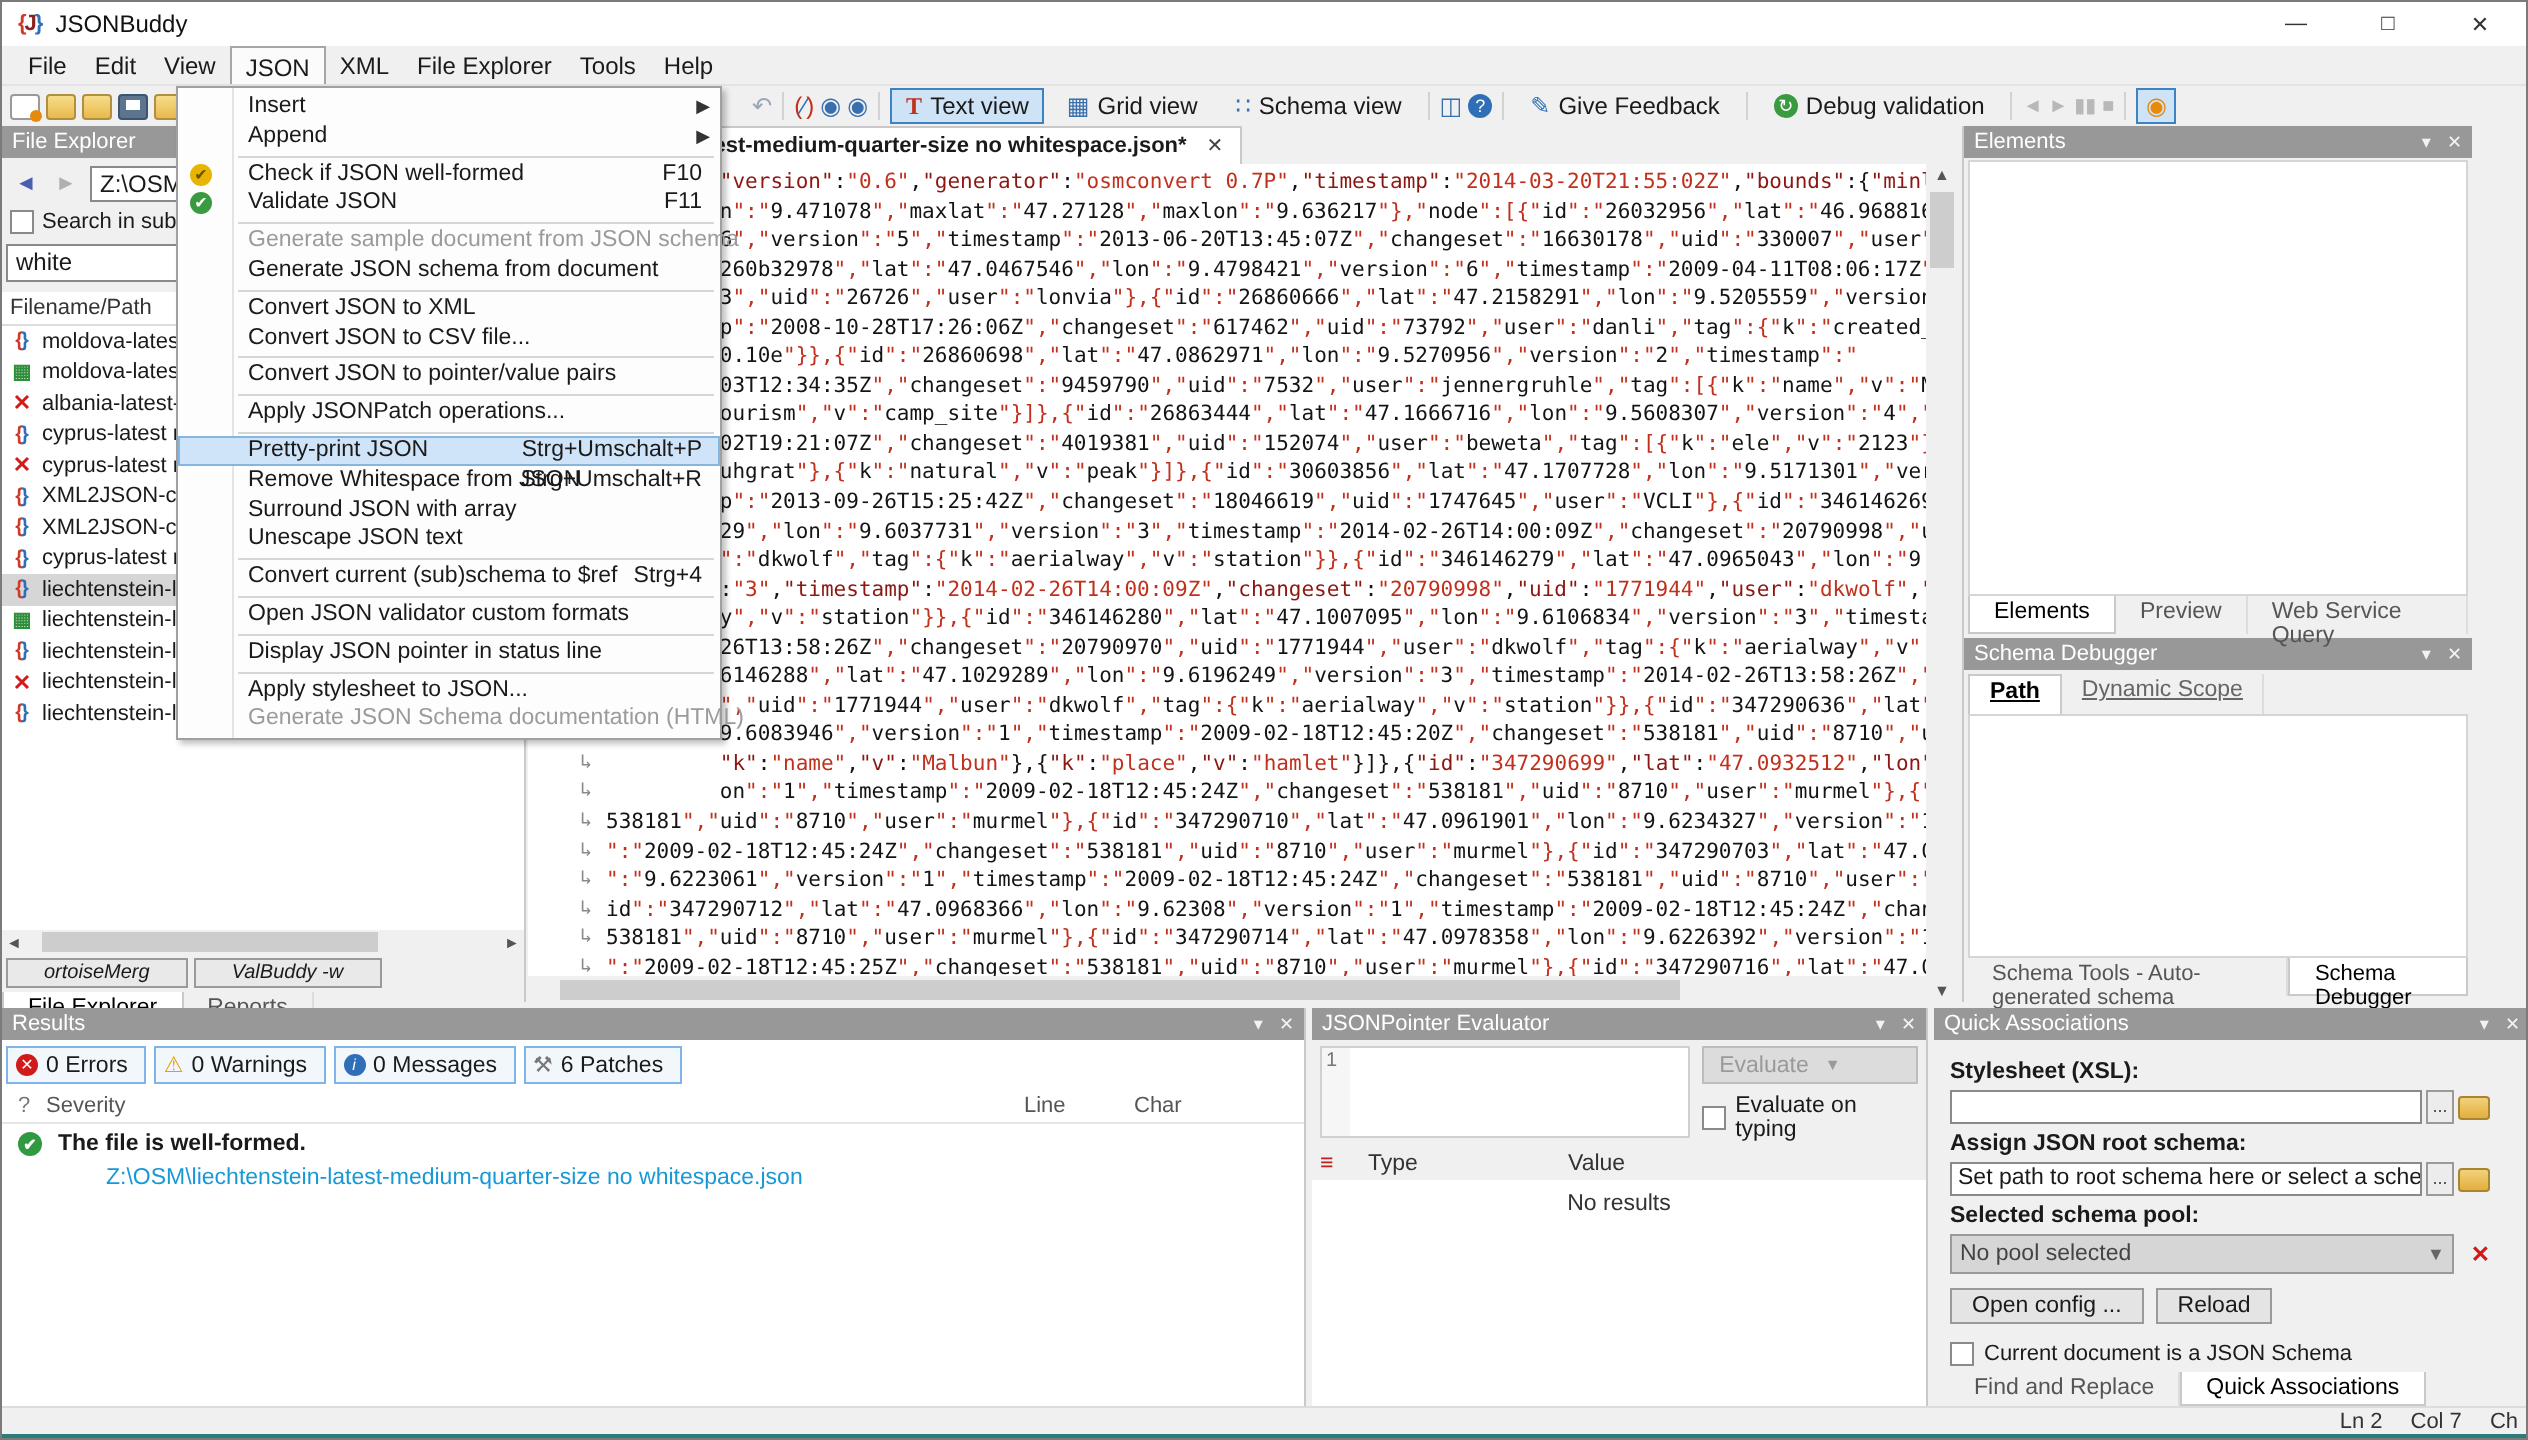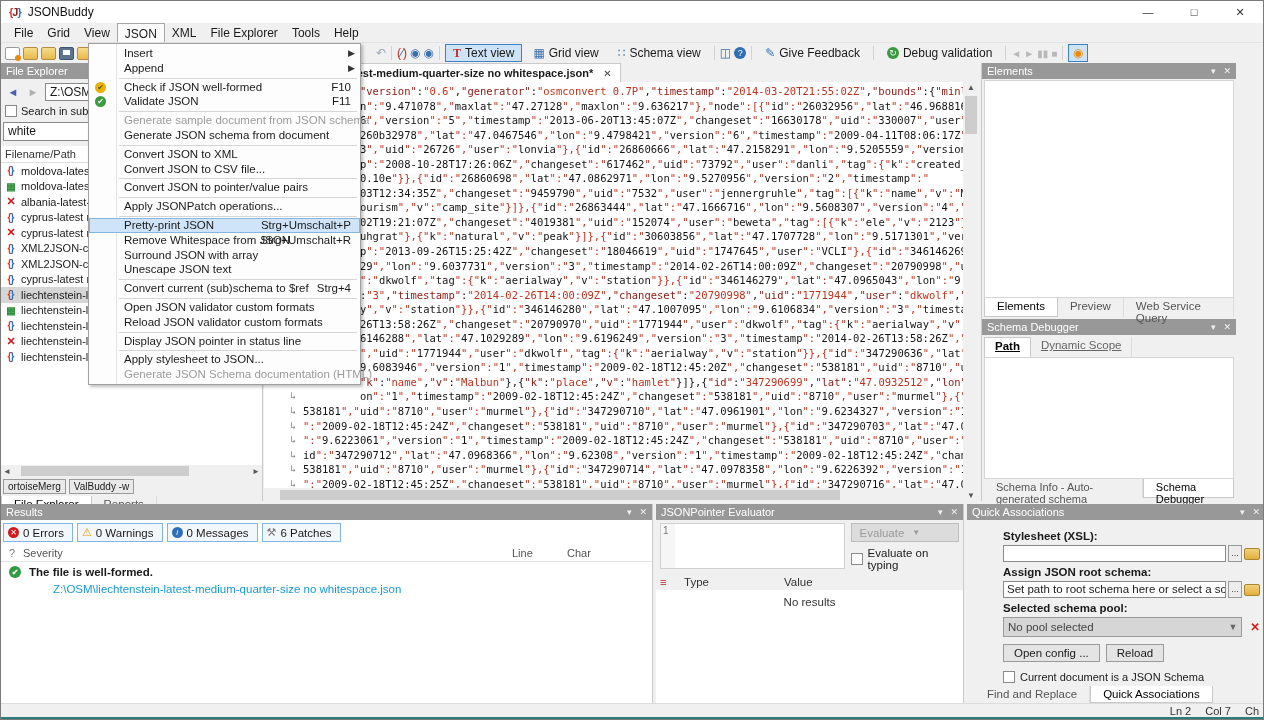--- a/index.html
+++ b/index.html
@@ -59,21 +59,21 @@
   .fi{width:13px;text-align:center;flex:0 0 auto;font-size:10px;font-weight:bold;letter-spacing:-1px;}
   .fi .l{color:#cf3a2b}.fi .r{color:#2f6fb7}
   .fi.grid{color:#2f8f3a;font-size:10px;}
   .fi.bad{color:#d11a1a;font-size:11px;}
   .fx-white{background:#fff;height:76px;}
   .hscroll{height:12px;background:#f0f0f0;display:flex;align-items:center;}
   .hscroll .arr{width:12px;text-align:center;font-size:8px;color:#555;}
   .hscroll .track{flex:1;height:12px;position:relative;}
   .hscroll .thumb{position:absolute;top:1px;height:10px;background:#cdcdcd;}
   .fxbtns{display:flex;gap:3px;padding:2px 2px;}
-  .minibtn{border:1px solid #9a9a9a;background:#e9e9e9;font-size:10px;padding:1px 4px;white-space:nowrap;}
+  .minibtn{border:1px solid #9a9a9a;background:#e9e9e9;font-size:10px;padding:1px 18px;white-space:nowrap;font-style:italic;}
   .btabs{display:flex;height:19px;background:#f0f0f0;align-items:stretch;font-size:11.5px;}
   .btab{padding:2px 12px 0 12px;color:#555;border-right:1px solid #ddd;}
   .btab.active{background:#fff;color:#000;border:1px solid #c9c9c9;border-top:none;}
 
   
   .edit-tabbar{position:absolute;left:263px;top:62px;right:286px;height:19px;background:#f0f0f0;display:flex;}
   .dtab{display:flex;align-items:center;gap:10px;background:#fff;border:1px solid #c9c9c9;border-bottom:none;padding:0 8px;font-size:11px;font-weight:bold;white-space:nowrap;overflow:hidden;max-width:382px;}
   .dtab .x{font-weight:normal;color:#444;font-size:10px;}
   .editor{position:absolute;left:263px;top:81px;width:699px;height:406px;background:#fff;overflow:hidden;}
   .gutter{position:absolute;left:0;top:2px;width:37px;}
@@ -114,21 +114,21 @@
   .jptr-edit{display:flex;width:190px;height:46px;background:#fff;border:1px solid #d0d0d0;}
   .jptr-ln{width:14px;color:#777;font-size:10px;padding:1px 2px;background:#f6f6f6;}
   .jptr-right{display:flex;flex-direction:column;gap:5px;}
   .evalbtn{display:flex;align-items:center;gap:8px;background:#dcdcdc;border:1px solid #bdbdbd;color:#9a9a9a;padding:1px 8px;height:19px;font-size:11.5px;}
   .cbrow{display:flex;align-items:center;gap:5px;font-size:11.5px;}
   .jcols{display:flex;color:#333;font-size:11.5px;padding:2px 4px;gap:0;}
   .jtable{background:#fff;height:118px;text-align:center;color:#333;font-size:11.5px;padding-top:6px;}
   .redeq{color:#b22;font-weight:bold;}
 
   .qa{position:absolute;left:966px;top:503px;width:298px;height:182px;background:#f0f0f0;}
-  .qa-body{padding:6px 5px 0 8px;font-size:11.5px;margin-left:28px;}
+  .qa-body{padding:6px 20px 0 8px;font-size:11.5px;}
   .qa-lbl{font-weight:bold;margin:4px 0 3px 0;}
   .qa-inrow{display:flex;gap:2px;align-items:center;}
   .qa-input{flex:1;height:17px;border:1px solid #8a8a8a;background:#fff;padding:0 3px;line-height:15px;font-size:11.5px;white-space:nowrap;overflow:hidden;}
   .dots{width:14px;height:17px;border:1px solid #9a9a9a;background:#ececec;font-size:9px;text-align:center;line-height:15px;color:#444;}
   .mini-folder{width:16px;height:12px;background:linear-gradient(#f2d27c,#e2ae3e);border:1px solid #a8852e;border-radius:2px;}
   .qa-dd{display:flex;align-items:center;height:20px;border:1px solid #9a9a9a;background:#d6d6d6;color:#444;padding:0 4px;flex:1;}
   .qa-dd .chev{margin-left:auto;color:#666;font-size:9px;}
   .redx{color:#d11a1a;font-weight:bold;margin-left:6px;}
   .qa-btn{border:1px solid #9a9a9a;background:#e4e4e4;padding:2px 10px;font-size:11.5px;}
   .qa-tabs{position:absolute;left:966px;top:685px;width:298px;height:17px;display:flex;font-size:11.5px;background:#f0f0f0;padding-left:8px;}
@@ -159,21 +159,21 @@
     <span class="apptitle">JSONBuddy</span>
     <div class="wincontrols">
       <div class="wbtn">—</div>
       <div class="wbtn">□</div>
       <div class="wbtn">✕</div>
     </div>
   </div>
 
   <div class="menubar">
       <div class="mitem">File</div>
-      <div class="mitem">Grid</div>
+      <div class="mitem">Edit</div>
       <div class="mitem">View</div>
       <div class="mitem active">JSON</div>
       <div class="mitem">XML</div>
       <div class="mitem">File Explorer</div>
       <div class="mitem">Tools</div>
       <div class="mitem">Help</div>
     </div>
 
   <div class="toolbar">
     <span class="fico doc"></span>
@@ -383,21 +383,21 @@
           <span>▾</span>
           <span>✕</span>
         </span>
     </div>
     <div class="ttabs" style="margin:2px 2px 0 2px">
         <div class="ttab active">Path</div>
         <div class="ttab">Dynamic Scope</div>
       </div>
     <div class="rpanel-body" style="height:122px;margin:0 2px"></div>
     <div class="btabs" style="margin:0 2px;font-size:11px">
-        <div class="btab">Schema Info - Auto-generated schema</div>
+        <div class="btab">Schema Tools - Auto-generated schema</div>
         <div class="btab active">Schema Debugger</div>
       </div>
   </div>
 
   <div class="results">
     <div class="phead">
       <span>Results</span>
       <span class="hbtns">
           <span>▾</span>
           <span>✕</span>
@@ -537,21 +537,20 @@
       <div class="menuitem">Apply JSONPatch operations...</div>
       <div class="menusep"></div>
       <div class="menuitem hl">Pretty-print JSON<span class="mshort">Strg+Umschalt+P</span></div>
       <div class="menuitem">Remove Whitespace from JSON<span class="mshort">Strg+Umschalt+R</span></div>
       <div class="menuitem">Surround JSON with array</div>
       <div class="menuitem">Unescape JSON text</div>
       <div class="menusep"></div>
       <div class="menuitem">Convert current (sub)schema to $ref<span class="mshort">Strg+4</span></div>
       <div class="menusep"></div>
       <div class="menuitem">Open JSON validator custom formats</div>
-      <div class="menuitem">Reload JSON validator custom formats</div>
       <div class="menusep"></div>
       <div class="menuitem">Display JSON pointer in status line</div>
       <div class="menusep"></div>
       <div class="menuitem">Apply stylesheet to JSON...</div>
       <div class="menuitem dis">Generate JSON Schema documentation (HTML)</div>
     </div>
 
 </div>
 
 </body></html>

